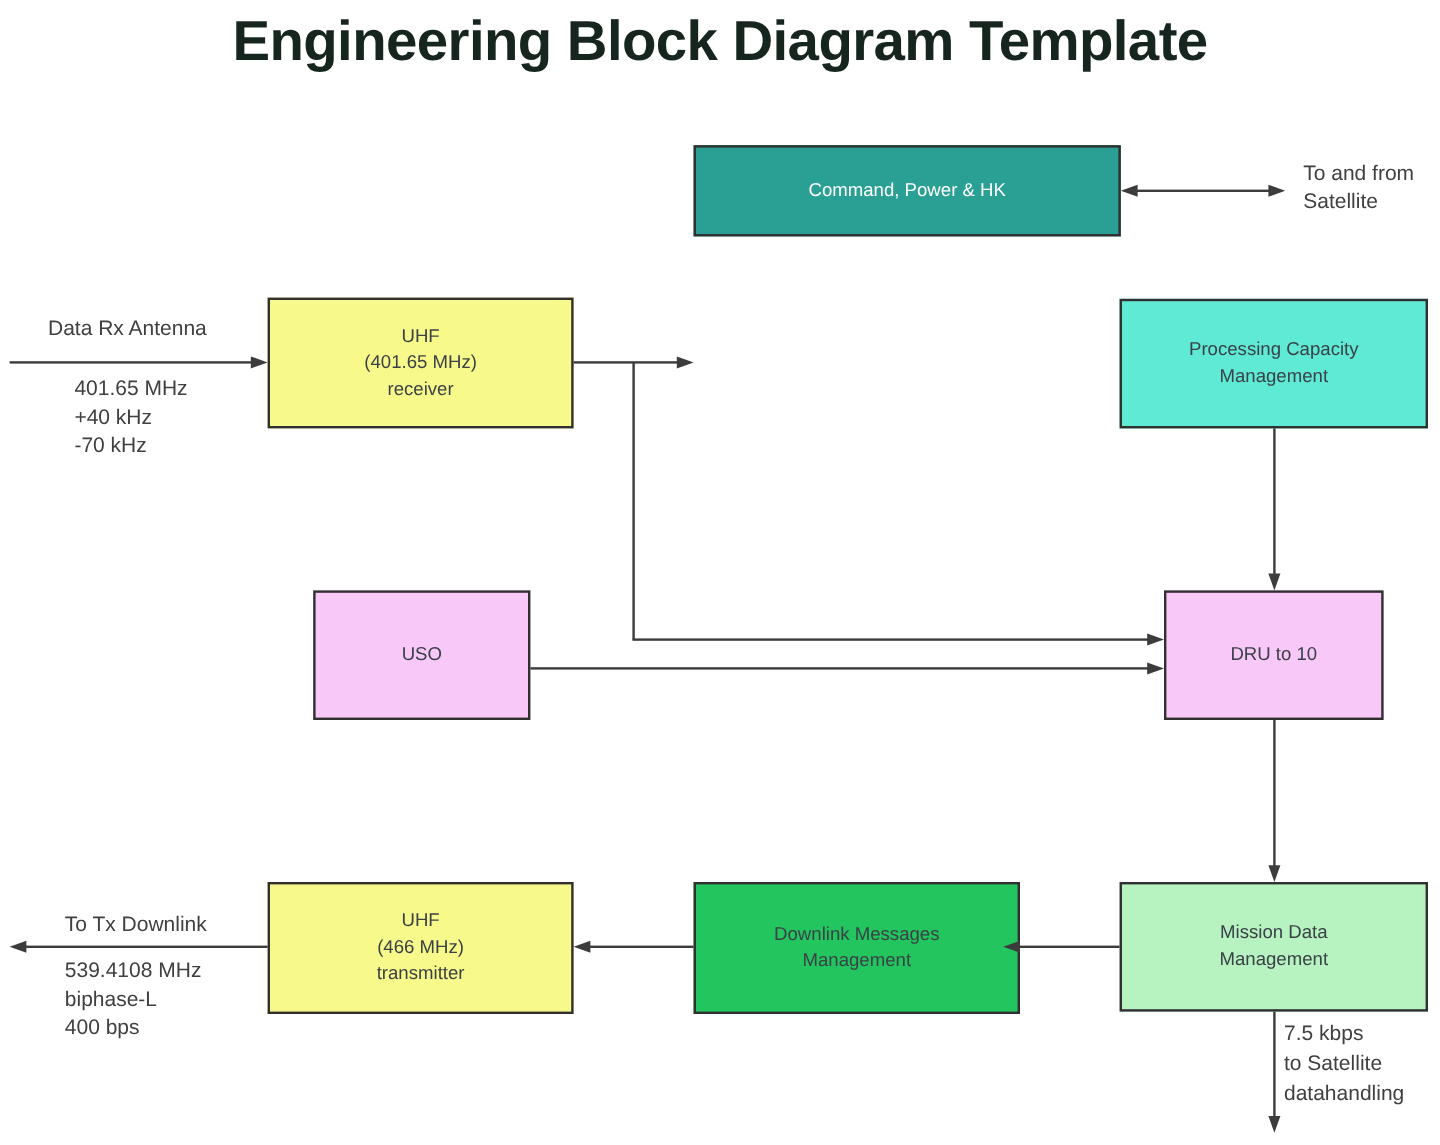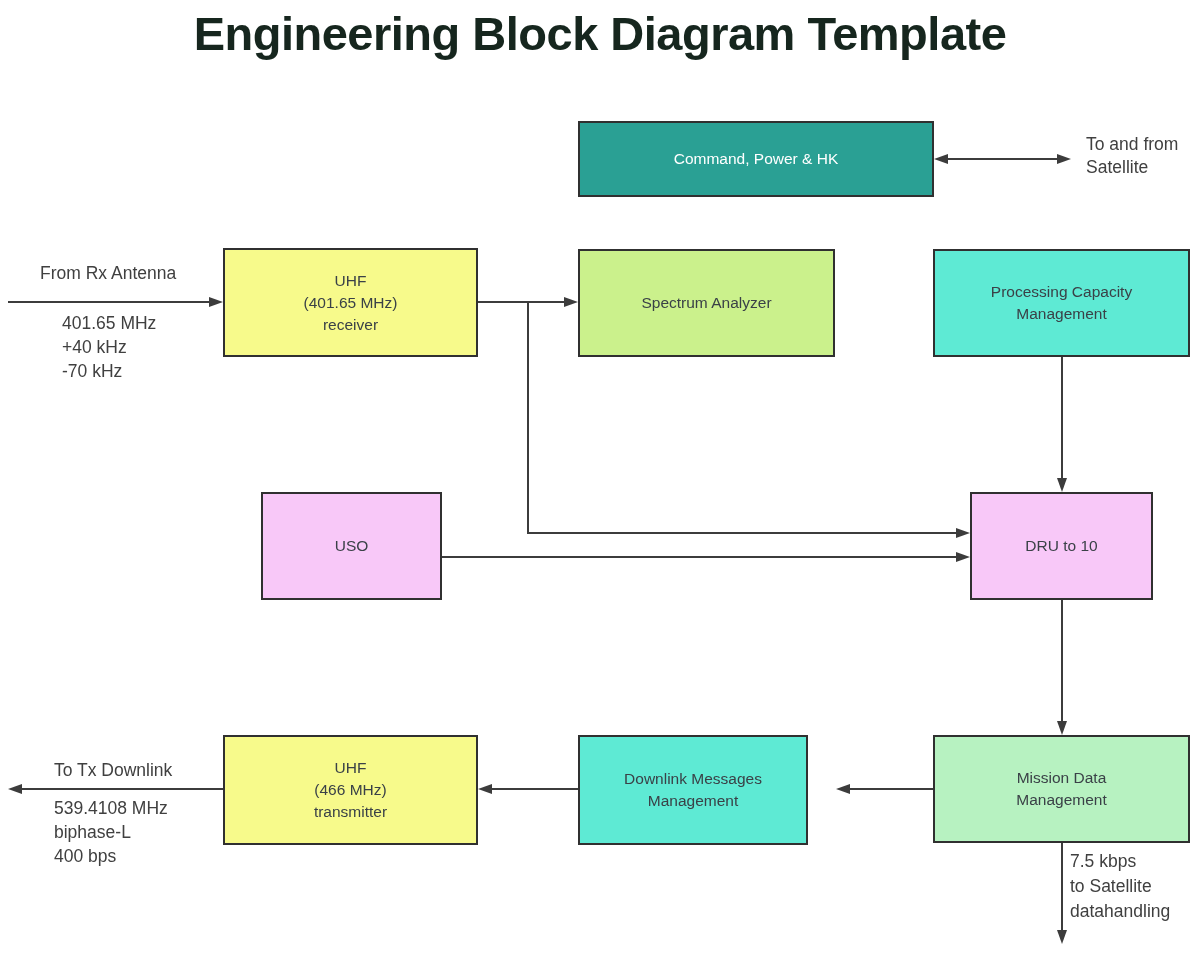--- a/index.html
+++ b/index.html
@@ -41,43 +41,42 @@
 <div class="canvas">
 
   <h1 class="title">Engineering Block Diagram Template</h1>
 
   <div class="box box-teal" style="left: 578px; top: 121px; width: 356px; height: 76px; background: rgb(42, 160, 148);">Command, Power &amp; HK</div>
 
   <div class="box" style="left: 223px; top: 248px; width: 255px; height: 109px; background: rgb(247, 250, 139);">UHF
 (401.65 MHz)
 receiver</div>
 
-  <div class="box" style="left: 578px; top: 249px; width: 257px; height: 108px; background: rgb(203, 241, 140);">Spectrum Analyzer</div>
 
   <div class="box" style="left: 933px; top: 249px; width: 257px; height: 108px; background: #5eead4;">Processing Capacity
 Management</div>
 
   <div class="box" style="left: 261px; top: 492px; width: 181px; height: 108px; background: rgb(248, 200, 248);">USO</div>
 
   <div class="box" style="left: 970px; top: 492px; width: 183px; height: 108px; background: rgb(248, 200, 248);">DRU to 10</div>
 
   <div class="box" style="left: 933px; top: 735px; width: 257px; height: 108px; background: rgb(183, 242, 193);">Mission Data
 Management</div>
 
-  <div class="box" style="left: 578px; top: 735px; width: 230px; height: 110px; background: #5eead4;">Downlink Messages
+  <div class="box" style="left: 578px; top: 735px; width: 272px; height: 110px; background: #22c55e;">Downlink Messages
 Management</div>
 
   <div class="box" style="left: 223px; top: 735px; width: 255px; height: 110px; background: rgb(247, 250, 139);">UHF
 (466 MHz)
 transmitter</div>
 
   <div class="note" style="left:1086px; top:133px; line-height:23px;">To and from
 Satellite</div>
 
-  <div class="note" style="left:40px; top:261px;">From Rx Antenna</div>
+  <div class="note" style="left:40px; top:261px;">Data Rx Antenna</div>
 
   <div class="note" style="left:62px; top:311px;">401.65 MHz
 +40 kHz
 -70 kHz</div>
 
   <div class="note" style="left:54px; top:758px;">To Tx Downlink</div>
 
   <div class="note" style="left:54px; top:796px;">539.4108 MHz
 biphase-L
 400 bps</div>

